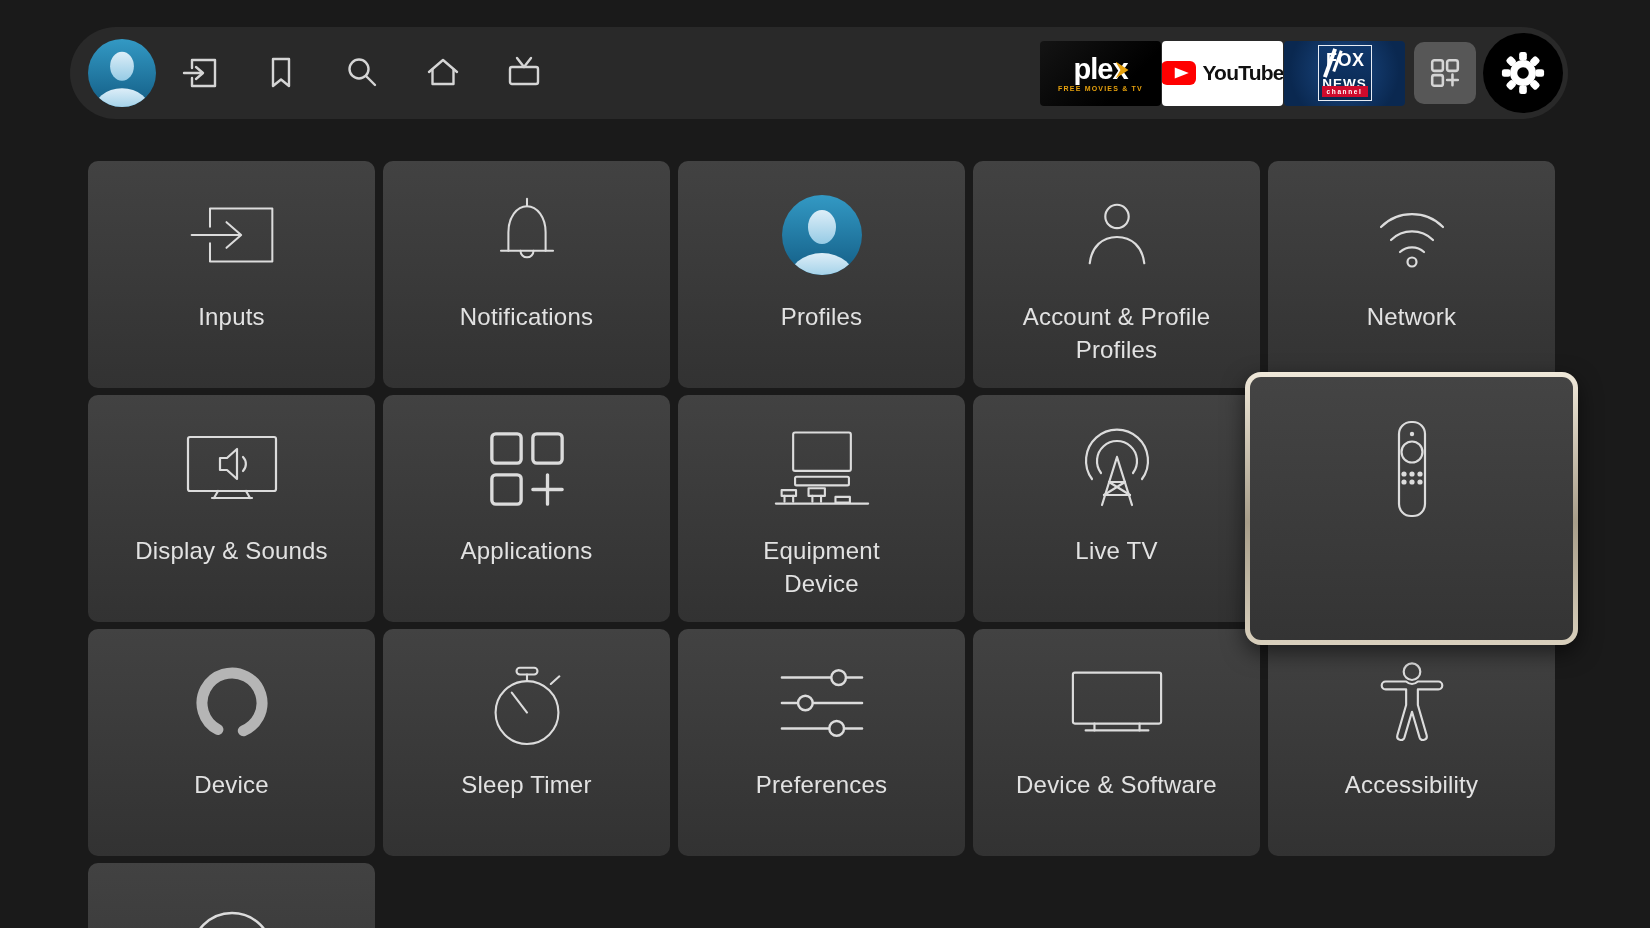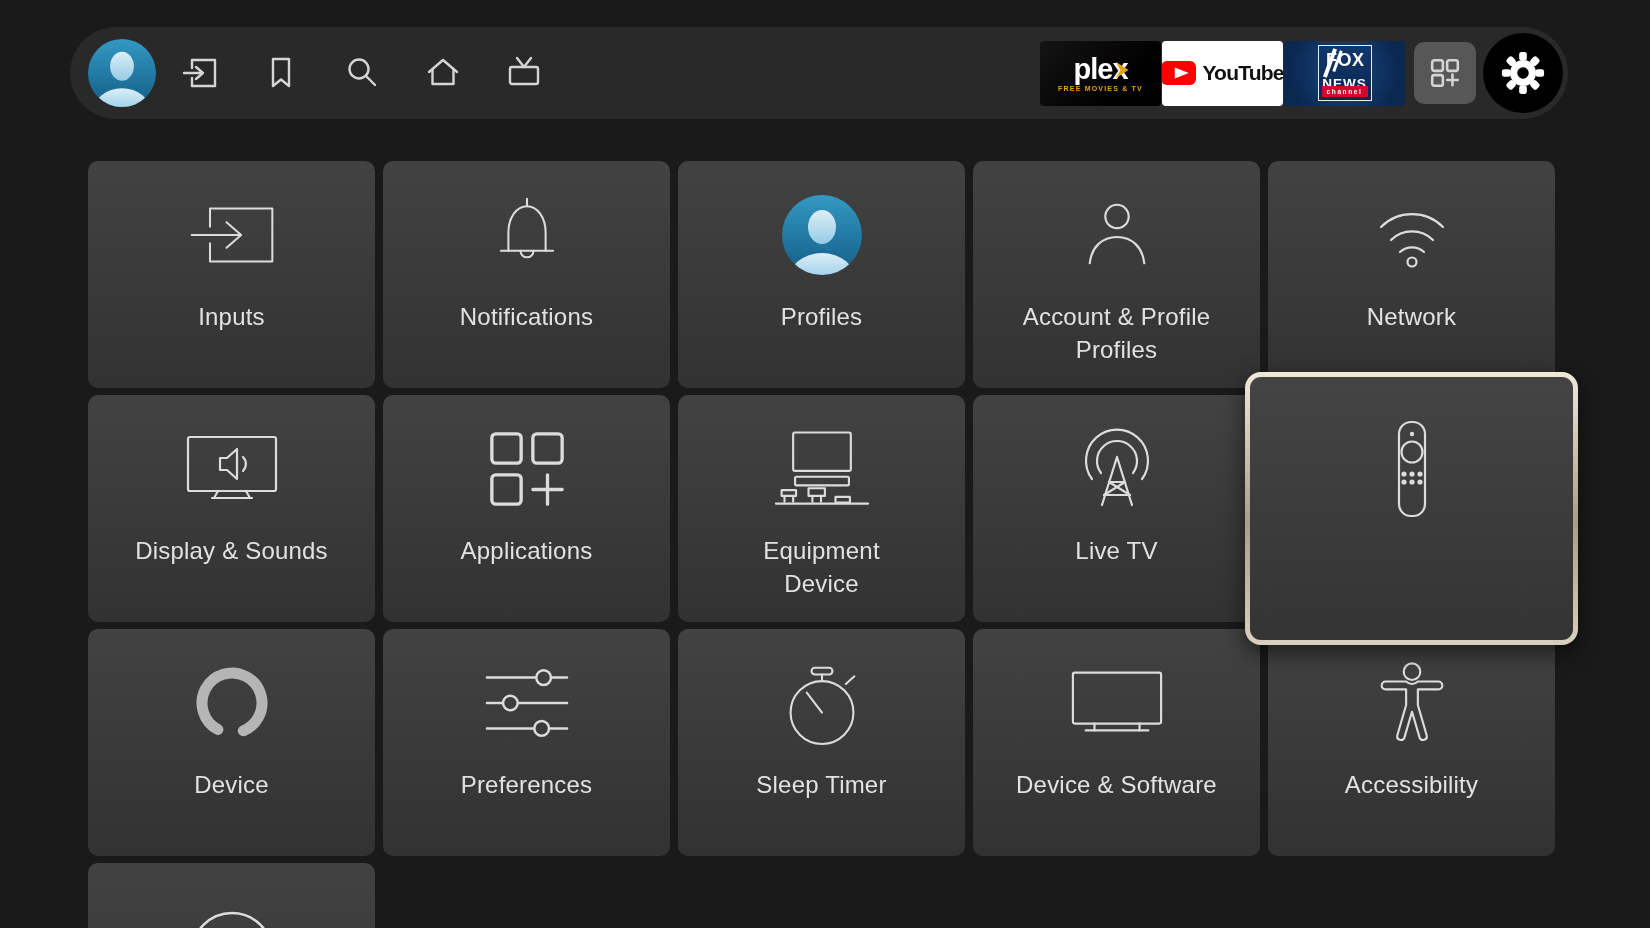--- a/index.html
+++ b/index.html
@@ -357,57 +357,57 @@
     <div class="label">
           <span>Device</span>
           <span></span>
         </div>
   </div>
     </div>
 
   <div class="cell">
       <div class="tile">
     <div class="icon-box">
+          <svg class="tic" width="80" height="90" viewBox="0 0 84 94">
+      <circle cx="42" cy="57" r="33"></circle>
+      <path d="M42,24 v-7"></path>
+            <rect x="31" y="10" width="22" height="7" rx="3.5"></rect>
+      <path d="M67,27 l9,-8"></path>
+      <path d="M42,57 L26,36"></path>
+    </svg>
+        </div>
+    <div class="label">
+          <span>Sleep Timer</span>
+          <span></span>
+        </div>
+  </div>
+    </div>
+
+  <div class="cell">
+      <div class="tile">
+    <div class="icon-box">
           <svg class="tic" width="88" height="70" viewBox="0 0 90 68" style="stroke-width:2.5">
       <path d="M4,8 H54 M70,8 H86"></path>
             <circle cx="62" cy="8" r="7.5"></circle>
       <path d="M4,34 H20 M36,34 H86"></path>
             <circle cx="28" cy="34" r="7.5"></circle>
       <path d="M4,60 H52 M68,60 H86"></path>
             <circle cx="60" cy="60" r="7.5"></circle>
     </svg>
         </div>
     <div class="label">
           <span>Preferences</span>
           <span></span>
         </div>
   </div>
     </div>
 
   <div class="cell">
       <div class="tile">
     <div class="icon-box">
-          <svg class="tic" width="80" height="90" viewBox="0 0 84 94">
-      <circle cx="42" cy="57" r="33"></circle>
-      <path d="M42,24 v-7"></path>
-            <rect x="31" y="10" width="22" height="7" rx="3.5"></rect>
-      <path d="M67,27 l9,-8"></path>
-      <path d="M42,57 L26,36"></path>
-    </svg>
-        </div>
-    <div class="label">
-          <span>Sleep Timer</span>
-          <span></span>
-        </div>
-  </div>
-    </div>
-
-  <div class="cell">
-      <div class="tile">
-    <div class="icon-box">
           <svg class="tic" width="98" height="72" viewBox="0 0 100 72">
       <rect x="5" y="5" width="90" height="52" rx="2"></rect>
       <path d="M27,57 v7 M73,57 v7"></path>
             <path d="M18,64 h64"></path>
     </svg>
         </div>
     <div class="label">
           <span>Device &amp; Software</span>
           <span></span>
         </div>

